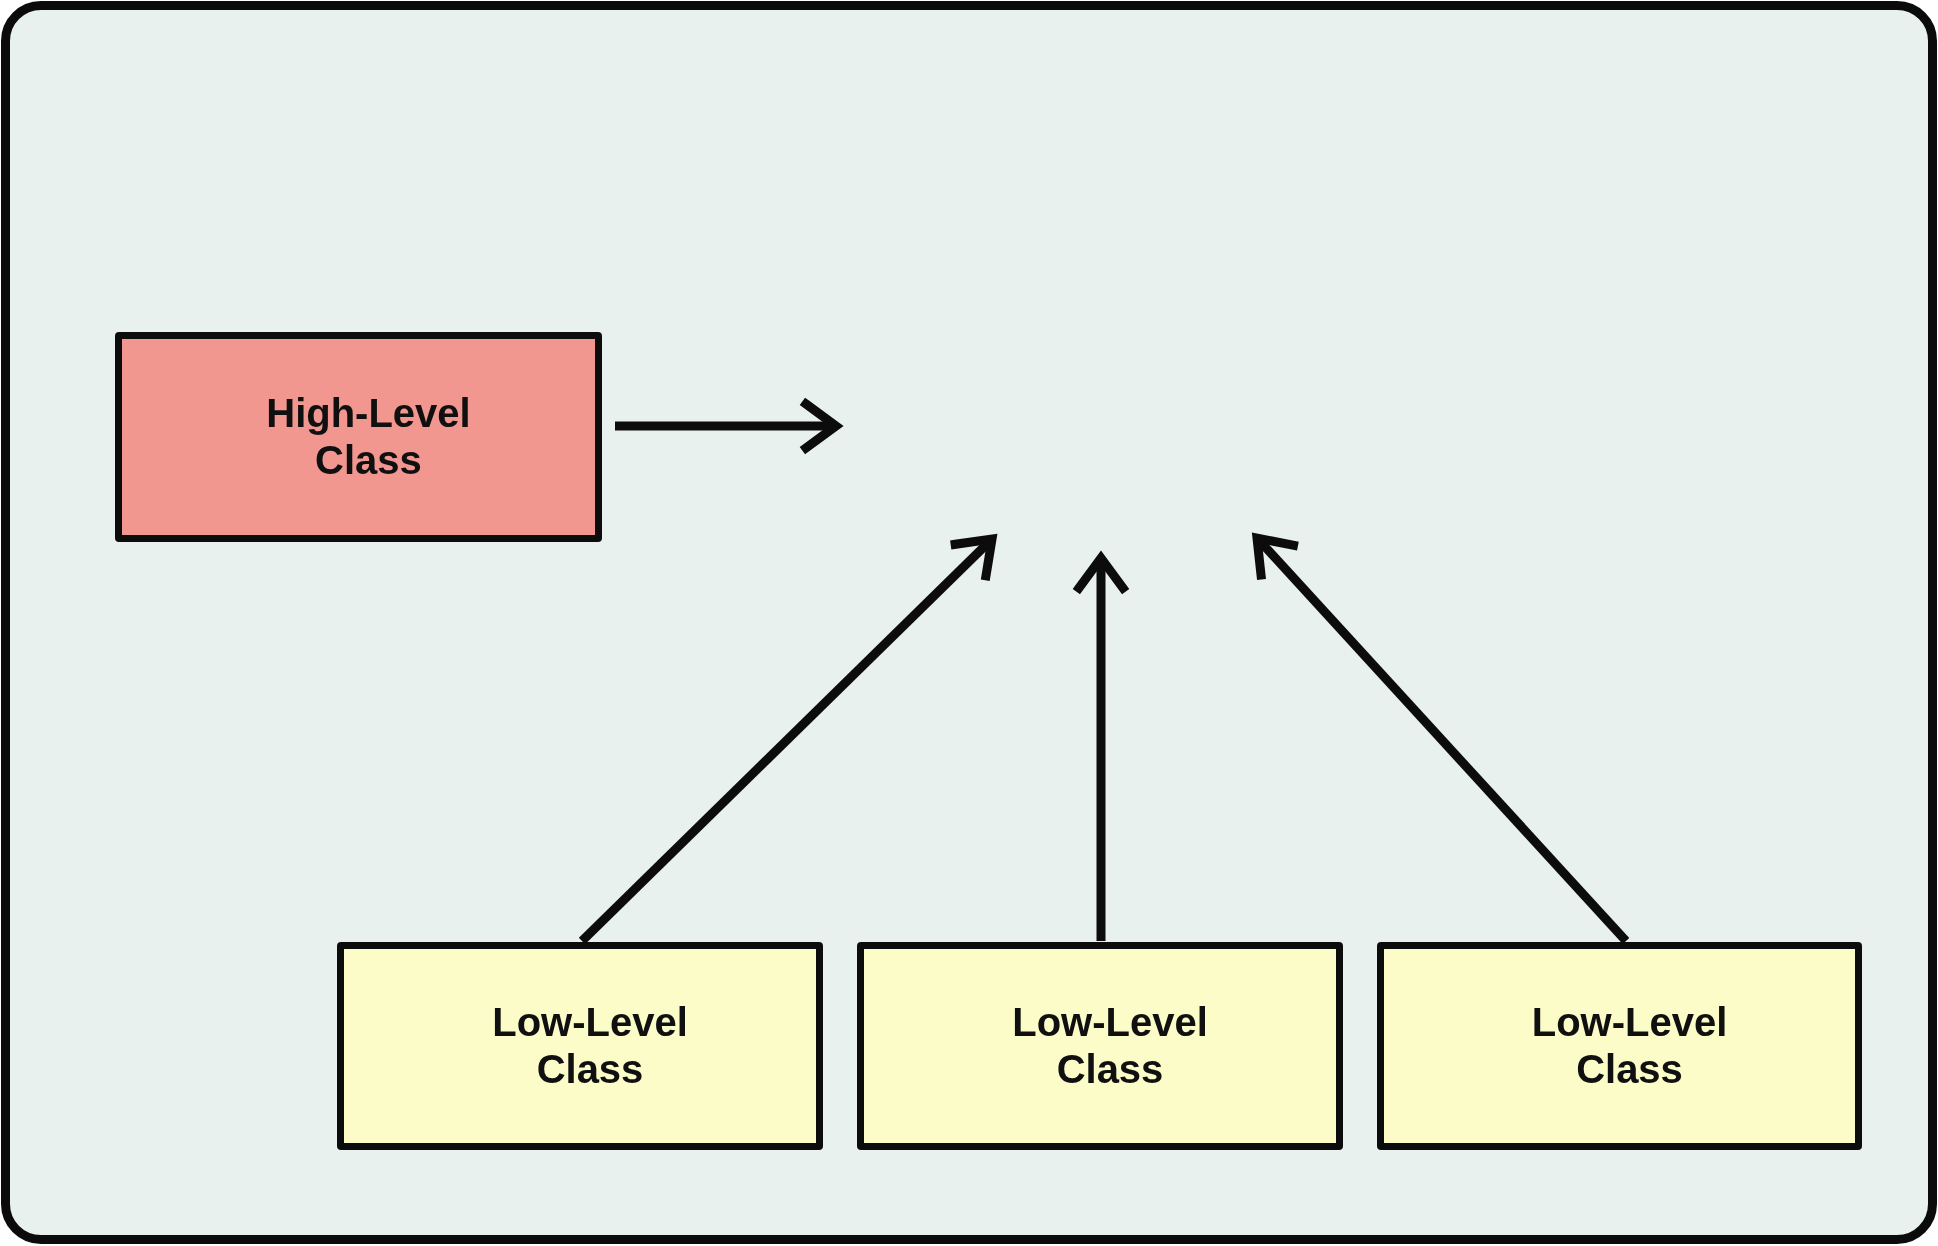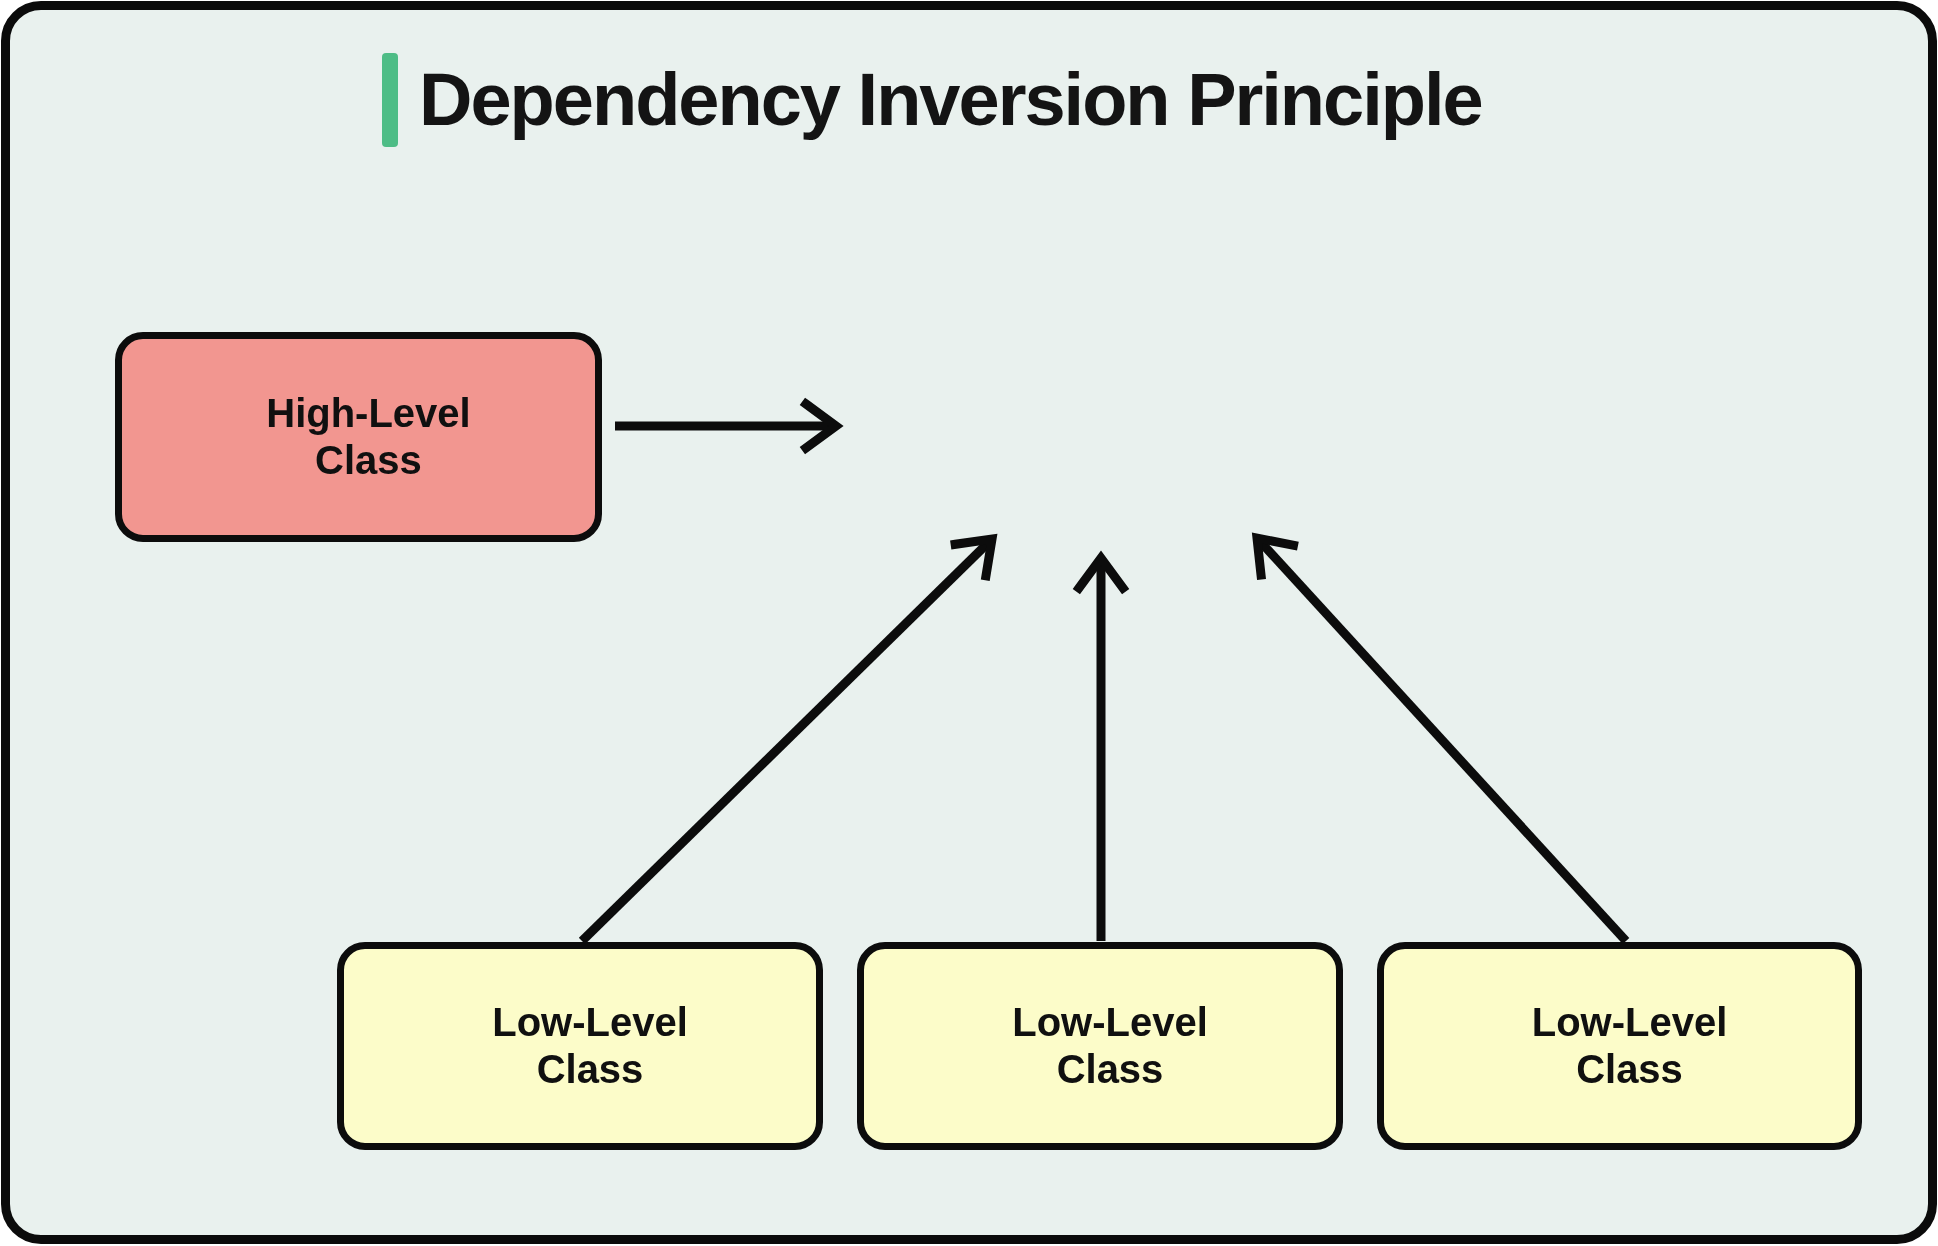--- a/index.html
+++ b/index.html
@@ -52,21 +52,21 @@
     border: 7px solid #0c0c0c;
     display: flex;
     align-items: center;
     justify-content: center;
     text-align: center;
     color: #101010;
     font-weight: bold;
     font-size: 40px;
     line-height: 47px;
   }
-  .node.rect { border-radius: 28px; padding-left: 20px; }
+  .node.rect { border-radius: 4px; padding-left: 20px; }
   .node.ellipse { border-radius: 50%; }
 
   .node-label span { display: block; }
 
   .arrows {
     position: absolute;
     left: 0; top: 0;
     width: 1938px; height: 1246px;
     pointer-events: none;
   }
@@ -76,24 +76,20 @@
   .node-low-1  { left: 327px; top: 932px;  width: 486px; height: 208px; }
   .node-low-2  { left: 847px; top: 932px;  width: 486px; height: 208px; }
   .node-low-3  { left: 1367px; top: 932px; width: 485px; height: 208px; }
 </style>
 </head>
 <body>
 
 <div class="stage">
   <div class="canvas" style="background: rgb(233, 241, 238); border-color: rgb(11, 11, 11);">
 
-    <div class="title-row">
-      <span class="accent-bar" style="background: rgb(78, 189, 134);"></span>
-      <h1 class="diagram-title" style="color: rgb(20, 20, 20);">Dependency Inversion Principle</h1>
-    </div>
 
     <svg class="arrows" viewBox="0 0 1938 1246" xmlns="http://www.w3.org/2000/svg">
       <defs>
         <marker id="chev" viewBox="-44 -32 54 64" markerWidth="54" markerHeight="64" refX="0" refY="0" orient="auto" markerUnits="userSpaceOnUse">
           <path d="M -30 -22 L 0 0 L -30 22" fill="none" stroke="#0c0c0c" stroke-width="9" stroke-linecap="square" stroke-linejoin="miter"></path>
         </marker>
       </defs>
       <line x1="605" y1="416" x2="826" y2="416" stroke="#0c0c0c" stroke-width="9" marker-end="url(#chev)"></line>
       <line x1="572" y1="931" x2="982" y2="529" stroke="#0c0c0c" stroke-width="9" marker-end="url(#chev)"></line>
       <line x1="1091" y1="931" x2="1091" y2="548" stroke="#0c0c0c" stroke-width="9" marker-end="url(#chev)"></line>

